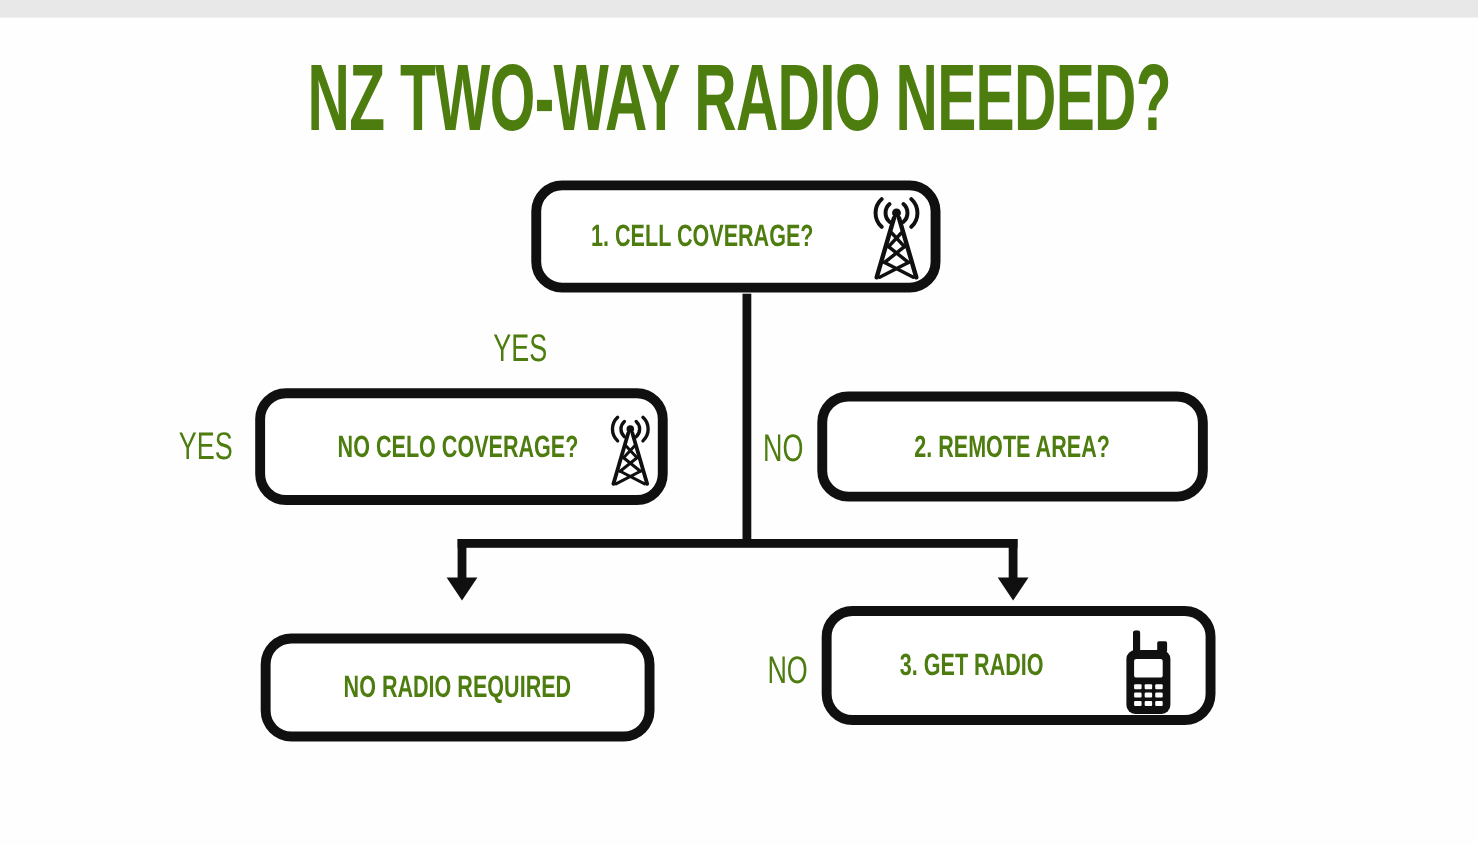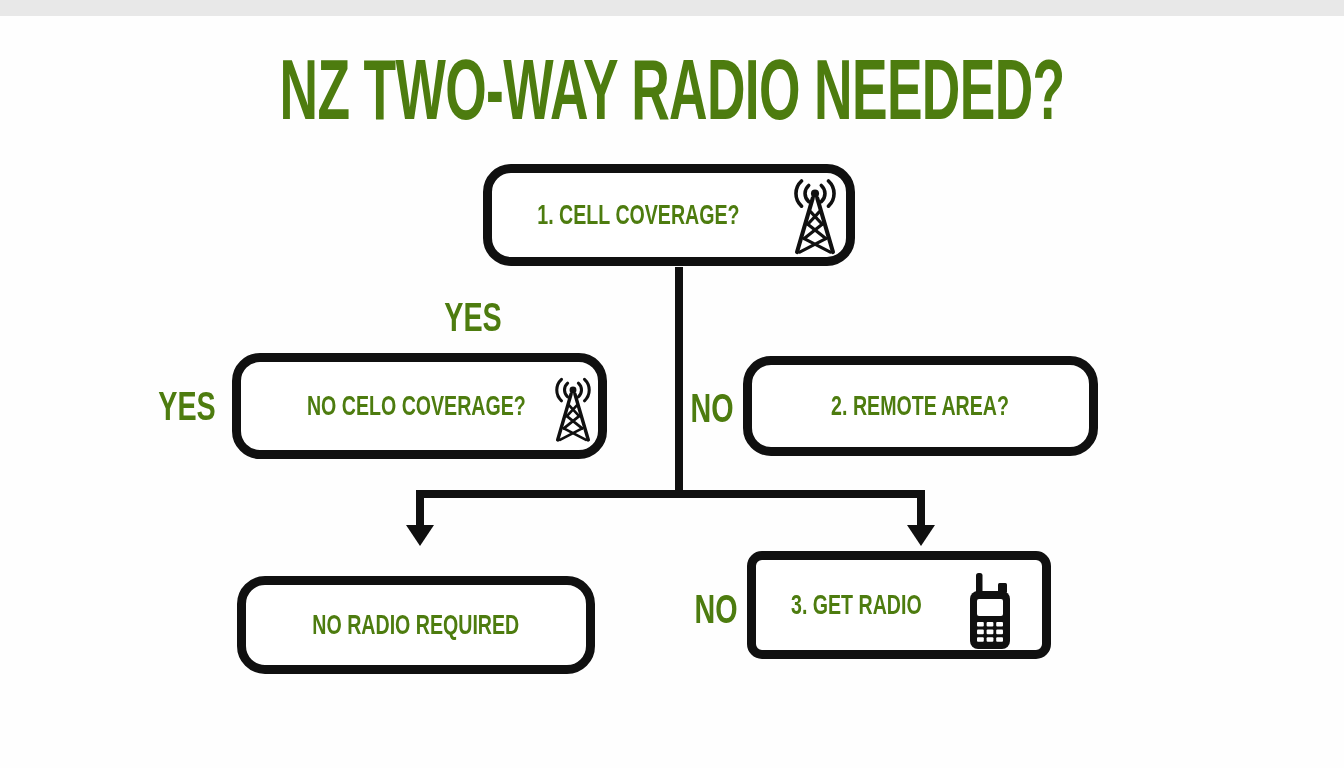--- a/index.html
+++ b/index.html
@@ -38,42 +38,42 @@
   #node-cell .node-icon{right:4px;top:6px;width:54px;height:76px;}
 
   #node-celo{left:232px;top:337px;width:375px;height:106px;}
   #node-celo .node-label{right:44px;padding-left:38px;}
   #node-celo .node-icon{right:2px;top:12px;width:46px;height:72px;}
 
   #node-remote{left:743px;top:340px;width:355px;height:100px;text-decoration:underline;}
 
   #node-noradio{left:237px;top:560px;width:358px;height:98px;}
 
-  #node-getradio{left:747px;top:535px;width:304px;height:108px;border-radius:15px;}
+  #node-getradio{left:747px;top:535px;width:358px;height:108px;}
   #node-getradio .node-label{right:86px;}
   #node-getradio .node-icon{right:22px;top:13px;width:56px;height:76px;}
 
   .edge{position:absolute;background:#101010;}
   #edge-vert-center{left:675px;top:251px;width:8px;height:227px;}
   #edge-horiz{left:416px;top:474px;width:509px;height:8px;}
   #edge-drop-left{left:416px;top:474px;width:8px;height:40px;}
   #edge-drop-right{left:917px;top:474px;width:8px;height:40px;}
 
   .arrow-down{
     position:absolute;width:0;height:0;
     border-left:14px solid transparent;
     border-right:14px solid transparent;
     border-top:21px solid #101010;
   }
   #arrow-left{left:406px;top:509px;}
   #arrow-right{left:907px;top:509px;}
 
   .edge-label{
     position:absolute;transform:translate(-50%,-50%);
-    font-size:41px;font-weight:700;line-height:1;
+    font-size:35px;font-weight:400;line-height:1;
   }
   #label-yes-top{left:473px;top:301px;}
   #label-yes-left{left:187px;top:390px;}
   #label-no-mid{left:712px;top:392px;}
   #label-no-bottom{left:716px;top:593px;}
 
   svg{display:block;width:100%;height:100%;}
 </style>
 </head>
 <body>

